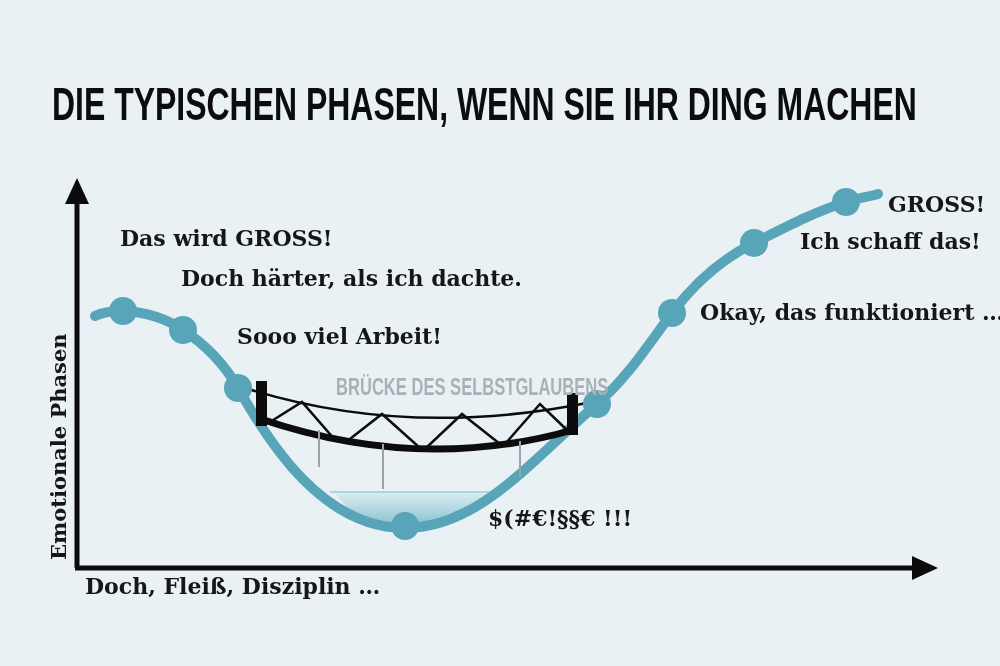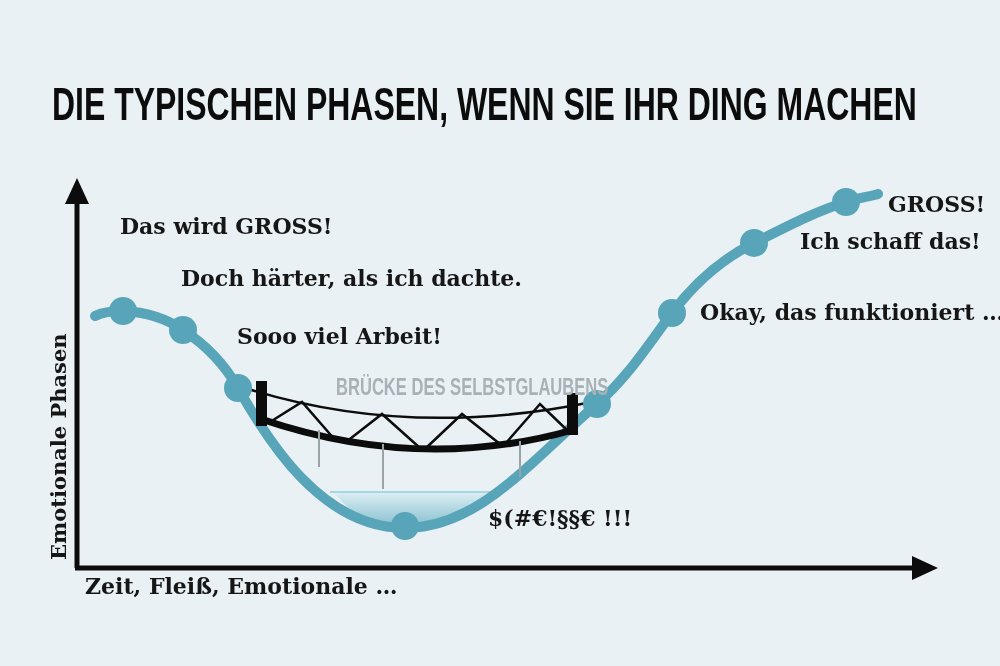--- a/index.html
+++ b/index.html
@@ -105,26 +105,26 @@
     </g>
 
     <g stroke="#0c0c0c" stroke-width="5">
       <line x1="77" y1="568" x2="77" y2="196"></line>
       <line x1="75" y1="568" x2="920" y2="568"></line>
     </g>
     <polygon points="77,178 65,204 89,204" fill="#0c0c0c"></polygon>
     <polygon points="938,568 912,556 912,580" fill="#0c0c0c"></polygon>
   </svg>
 
-  <div class="label" style="left:120px;top:214px;">Das wird GROSS!</div>
+  <div class="label" style="left:120px;top:226px;">Das wird GROSS!</div>
   <div class="label" style="left:237px;top:324px;">Sooo viel Arbeit!</div>
   <div class="label" style="left:181px;top:266px;">Doch härter, als ich dachte.</div>
   <div class="label" style="left:488px;top:506px;">$(#€!§§€ !!!</div>
   <div class="label" style="left:700px;top:300px;">Okay, das funktioniert …</div>
   <div class="label" style="left:800px;top:229px;">Ich schaff das!</div>
   <div class="label" style="left:888px;top:192px;">GROSS!</div>
 
   <div class="bridge-label">BRÜCKE DES SELBSTGLAUBENS</div>
 
   <div class="y-axis-label">Emotionale Phasen</div>
-  <div class="x-axis-label">Zeit, Fleiß, Emotionale …</div>
+  <div class="x-axis-label">Doch, Fleiß, Disziplin …</div>
 
 </div>
 
 </body></html>

